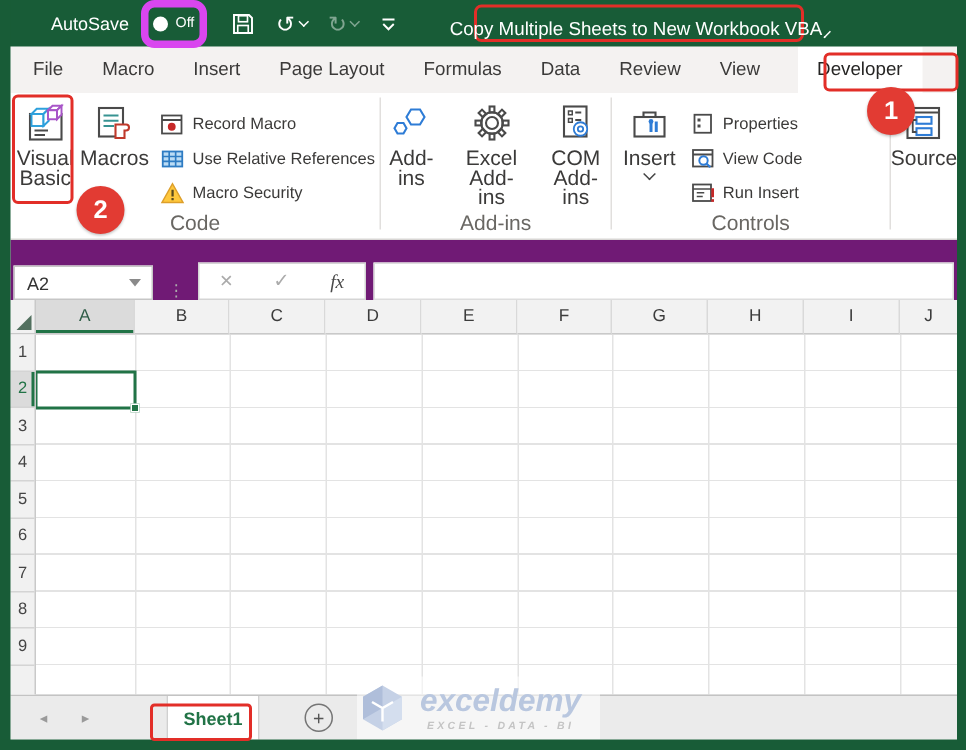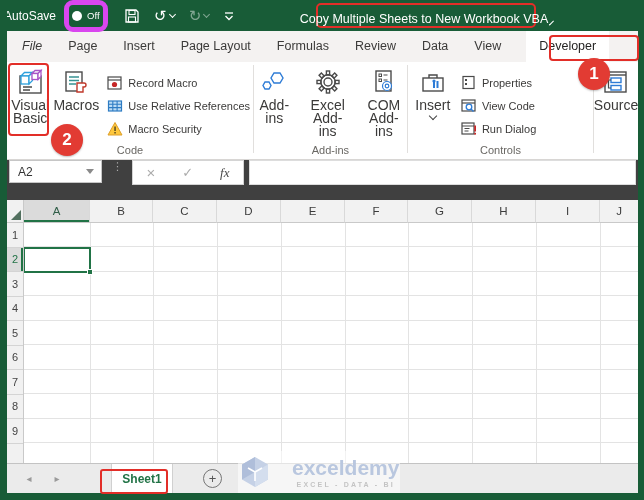--- a/index.html
+++ b/index.html
@@ -9,64 +9,64 @@
 
   
   .frame { position:absolute; background:#185C37; z-index:40; }
   .frame-left { left:0; top:0; width:7px; height:100%; }
   .frame-right { right:0; top:0; width:6px; height:100%; }
   .frame-bottom { left:0; bottom:0; width:100%; height:7px; }
 
   
   .titlebar { position:absolute; left:0; top:0; width:100%; height:31px;
               background:#185C37; color:#fff; display:flex; align-items:center; z-index:30; }
-  .autosave-label { font-size:12px; margin-left:4px; }
+  .autosave-label { font-size:12px; margin-left:34px; }
   .toggle { margin-left:8px; width:44px; height:32px; border:5px solid #d946ef; border-radius:9px;
             display:flex; align-items:center;text-align:right; }
   .knob { width:10px; height:10px; border-radius:50%; background:#fff; margin-left:3px; }
   .toggle-state { font-size:9.5px; margin-left:5px; color:#fff; }
   .qat-btn { margin-left:14px; display:flex; align-items:center; height:100%; }
   .undo-glyph { font-family:"DejaVu Sans", sans-serif; font-size:15px; color:#fff; }
   .dim { opacity:.45; }
   .mini-chev { width:5px; height:5px; border-right:1.2px solid #fff; border-bottom:1.2px solid #fff;
                transform:rotate(45deg); margin-left:3px; margin-top:-3px; }
   .doc-title { position:absolute; left:316px; top:3px; width:220px; height:25px;
                border:2px solid #E22E28; border-radius:5px; display:flex; align-items:flex-end;
                justify-content:center; gap:3px; }
   .doc-title span { font-size:12.5px; color:#fff; white-space:nowrap; }
   .title-chev { width:6px; height:6px; border-right:1.6px solid #fff; border-bottom:1.6px solid #fff;
                 transform:rotate(45deg); margin-top:-3px; }
 
   
   .tabrow { position:absolute; left:7px; top:31px; right:6px; height:31px; background:#F4F2F1;
             display:flex; align-items:center; z-index:20; }
   .tab { font-size:12.5px; color:#3b3a39; padding:0 13px; line-height:31px; height:31px; white-space:nowrap; }
-  .tab.first { margin-left:2px;font-style:italic; }
+  .tab.first { margin-left:2px; }
   .tab.active { background:#fff; color:#252423; }
 
   
   .ribbon { position:absolute; left:7px; top:62px; right:6px; height:98px; background:#fff;
             border-bottom:1px solid #D8D6D4; display:flex; z-index:20; }
   .group { position:relative; height:100%; display:flex; align-items:flex-start; padding-top:3px; }
   .group-label { position:absolute; bottom:3px; left:0; right:0; text-align:center;
-                 font-size:11px; color:#696763; }
+                 font-size:14px; color:#696763; }
   .gsep { width:1px; height:88px; background:#E1DFDD; margin-top:3px; }
   .big-btn { display:flex; flex-direction:column; align-items:center; padding-top:3px; height:76px; }
   .big-btn .blabel { font-size:14px; color:#3b3a39; line-height:13px; text-align:center; }
   .big-icon { width:28px; height:28px; display:flex; align-items:center; justify-content:center; margin-bottom:3px; }
   .small-col { display:flex; flex-direction:column; padding-top:6px; }
   .small-btn { display:flex; align-items:center; height:23px; gap:5px; padding:0 3px; }
   .small-btn .slabel { font-size:11px; color:#3b3a39; white-space:nowrap; }
   .small-icon { width:16px; height:16px; display:flex; align-items:center; justify-content:center; }
   .ins-chev { width:6px; height:6px; border-right:1.4px solid #444; border-bottom:1.4px solid #444;
               transform:rotate(45deg); margin-top:1px; }
 
   
-  .formula-row { position:absolute; left:7px; top:160px; right:6px; height:40px; background:#404040;
-                 display:flex; align-items:flex-start; z-index:15; }
+  .formula-row { position:absolute; left:7px; top:160px; right:6px; height:40px; background:#701a75;
+                 display:flex; align-items:flex-end; z-index:15; }
   .name-box { position:relative; margin-left:2px; width:93px; height:23px; background:#fff;
               border:1px solid #C6C6C6; display:flex; align-items:center; }
   .name-box .nval { font-size:12px; color:#333; margin-left:8px; flex:1; }
   .nb-arrow { width:0; height:0; border-left:4px solid transparent; border-right:4px solid transparent;
               border-top:5px solid #8a8a8a; margin-right:7px; }
   .dots { color:#ababab; font-size:11px; margin:0 8px 0 10px; letter-spacing:1px; }
   .fx-panel { width:112px; height:25px; background:#fff; border:1px solid #D4D4D4;
               display:flex; align-items:center; justify-content:space-around; }
   .fx-x { color:#ababab; font-size:15px; }
   .fx-check { color:#ababab; font-size:13px; font-family:"DejaVu Sans", sans-serif; }
@@ -93,21 +93,21 @@
                background-image:repeating-linear-gradient(to bottom, transparent 0, transparent 23.5px, #E3E3E3 23.5px, #E3E3E3 24.5px); }
   .vline { position:absolute; top:0; width:1px; height:240px; background:#E3E3E3; }
   .sel-cell { position:absolute; left:-1px; top:23.5px; width:68px; height:26px;
               border:2px solid #217346; background:transparent; }
   .sel-handle { position:absolute; right:-4px; bottom:-4px; width:6px; height:6px;
                 background:#217346; border:1px solid #fff; }
 
   
   .watermark { position:absolute; left:238px; top:451px; width:162px; height:43px; z-index:14;
                background:rgba(255,255,255,.55); display:flex; align-items:center; }
-  .wm-text { display:flex; flex-direction:column; align-items:center; margin-left:20px; }
+  .wm-text { display:flex; flex-direction:column; align-items:center; margin-left:8px;font-style:italic; }
   .wm-brand { font-size:21px; font-weight:bold; color:#B9C7DF; line-height:21px; }
   .wm-tag { font-size:7px; letter-spacing:2.2px; color:#C4C4C4; font-weight:bold; margin-top:3px; }
 
   
   .sheetbar { position:absolute; left:7px; top:463px; right:6px; height:30px; background:#EBEBEB;
               border-top:1px solid #C3C3C3; display:flex; align-items:center; z-index:10; }
   .nav-arrow { font-size:10px; color:#9a9a9a; width:28px; text-align:center; }
   .sheet-tab { margin-left:40px; width:62px; height:29px; background:#fff; border-left:1px solid #D0D0D0;
                border-right:1px solid #D0D0D0; display:flex; align-items:center; justify-content:center; }
   .sheet-tab span { color:#217346; font-weight:bold; font-size:12px; }
@@ -158,26 +158,26 @@
       </svg>
     </span>
     <div class="doc-title">
       <span>Copy Multiple Sheets to New Workbook VBA</span>
       <span class="title-chev"></span>
     </div>
   </div>
 
   <div class="tabrow">
     <span class="tab first">File</span>
-    <span class="tab">Page</span>
+    <span class="tab">Macro</span>
     <span class="tab">Insert</span>
     <span class="tab">Page Layout</span>
     <span class="tab">Formulas</span>
+    <span class="tab">Data</span>
     <span class="tab">Review</span>
-    <span class="tab">Data</span>
     <span class="tab">View</span>
     <span class="tab active" style="margin-left:12px;">Developer</span>
   </div>
 
   <div class="ribbon">
 
     <div class="group" style="width:246px;">
       <div class="big-btn" style="width:41px; margin-left:3px;">
         <span class="big-icon">
           <svg width="27" height="27" viewBox="0 0 27 27">
@@ -331,21 +331,21 @@
         </div>
         <div class="small-btn">
           <span class="small-icon">
             <svg width="16" height="16" viewBox="0 0 16 16">
               <rect x="1" y="2" width="12" height="11" fill="none" stroke="#4a4a4a" stroke-width="1.2"></rect>
               <path d="M1 5 h12 M3.5 7.5 h5 M3.5 10 h4" stroke="#4a4a4a" stroke-width="1.1"></path>
               <rect x="13.2" y="4.5" width="1.8" height="6" fill="#C62828"></rect>
               <rect x="13.2" y="11.8" width="1.8" height="1.8" fill="#C62828"></rect>
             </svg>
           </span>
-          <span class="slabel">Run Dialog</span>
+          <span class="slabel">Run Insert</span>
         </div>
       </div>
       <div class="group-label">Controls</div>
     </div>
     <div class="gsep"></div>
 
     <div class="group" style="flex:1; justify-content:center;">
       <div class="big-btn" style="width:44px;">
         <span class="big-icon">
           <svg width="27" height="27" viewBox="0 0 27 27">

